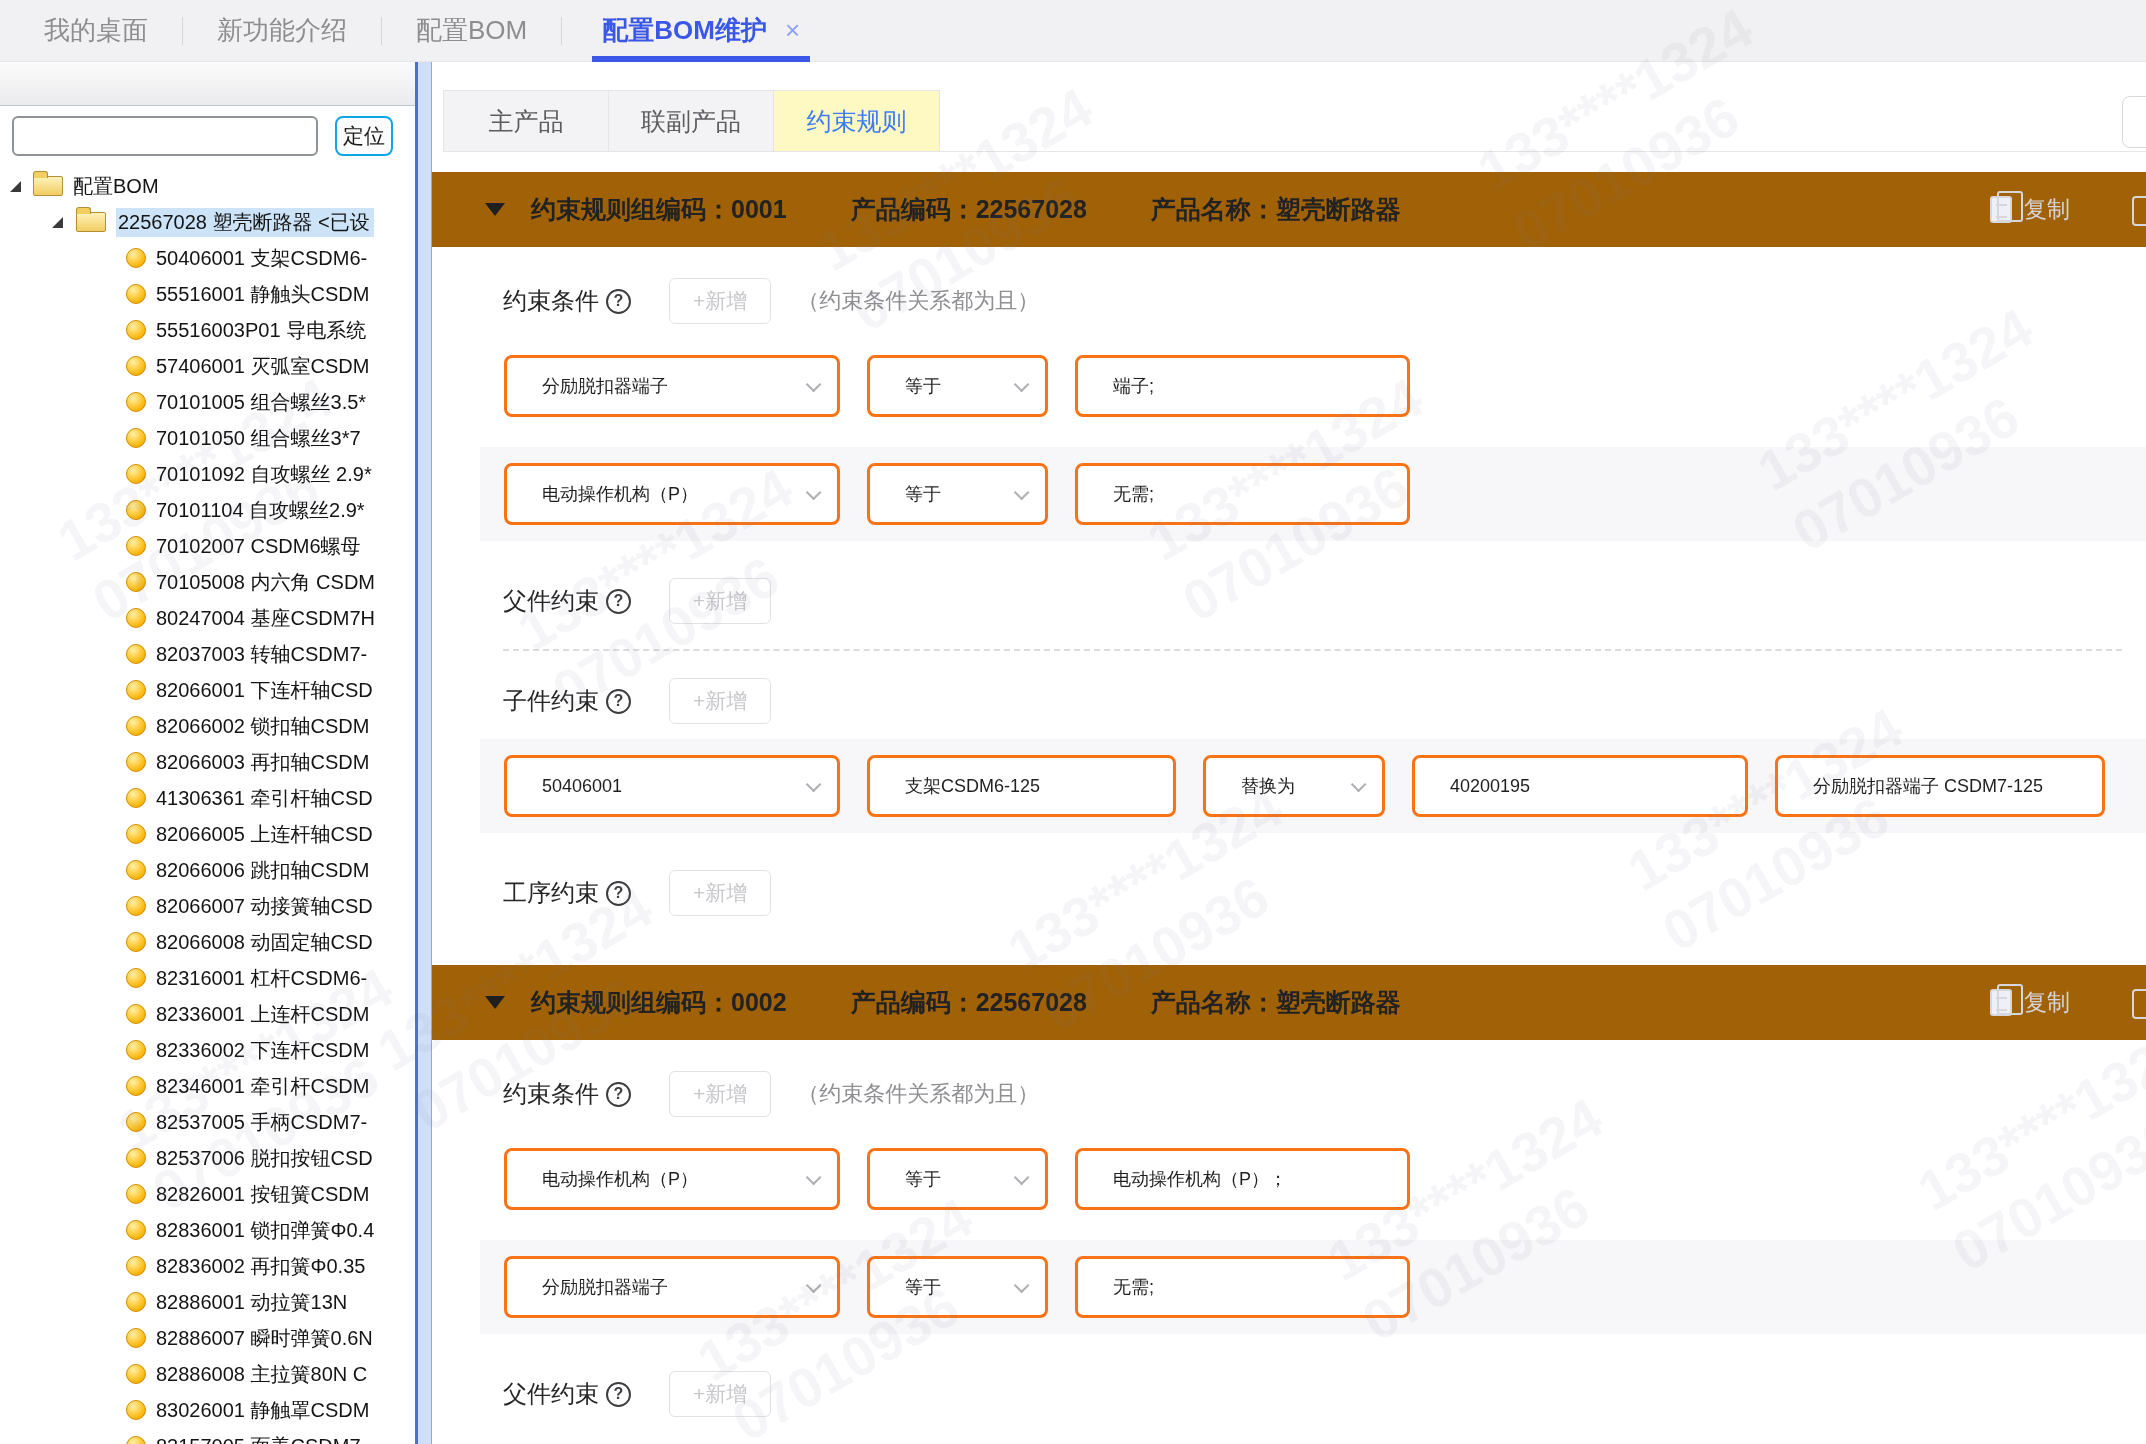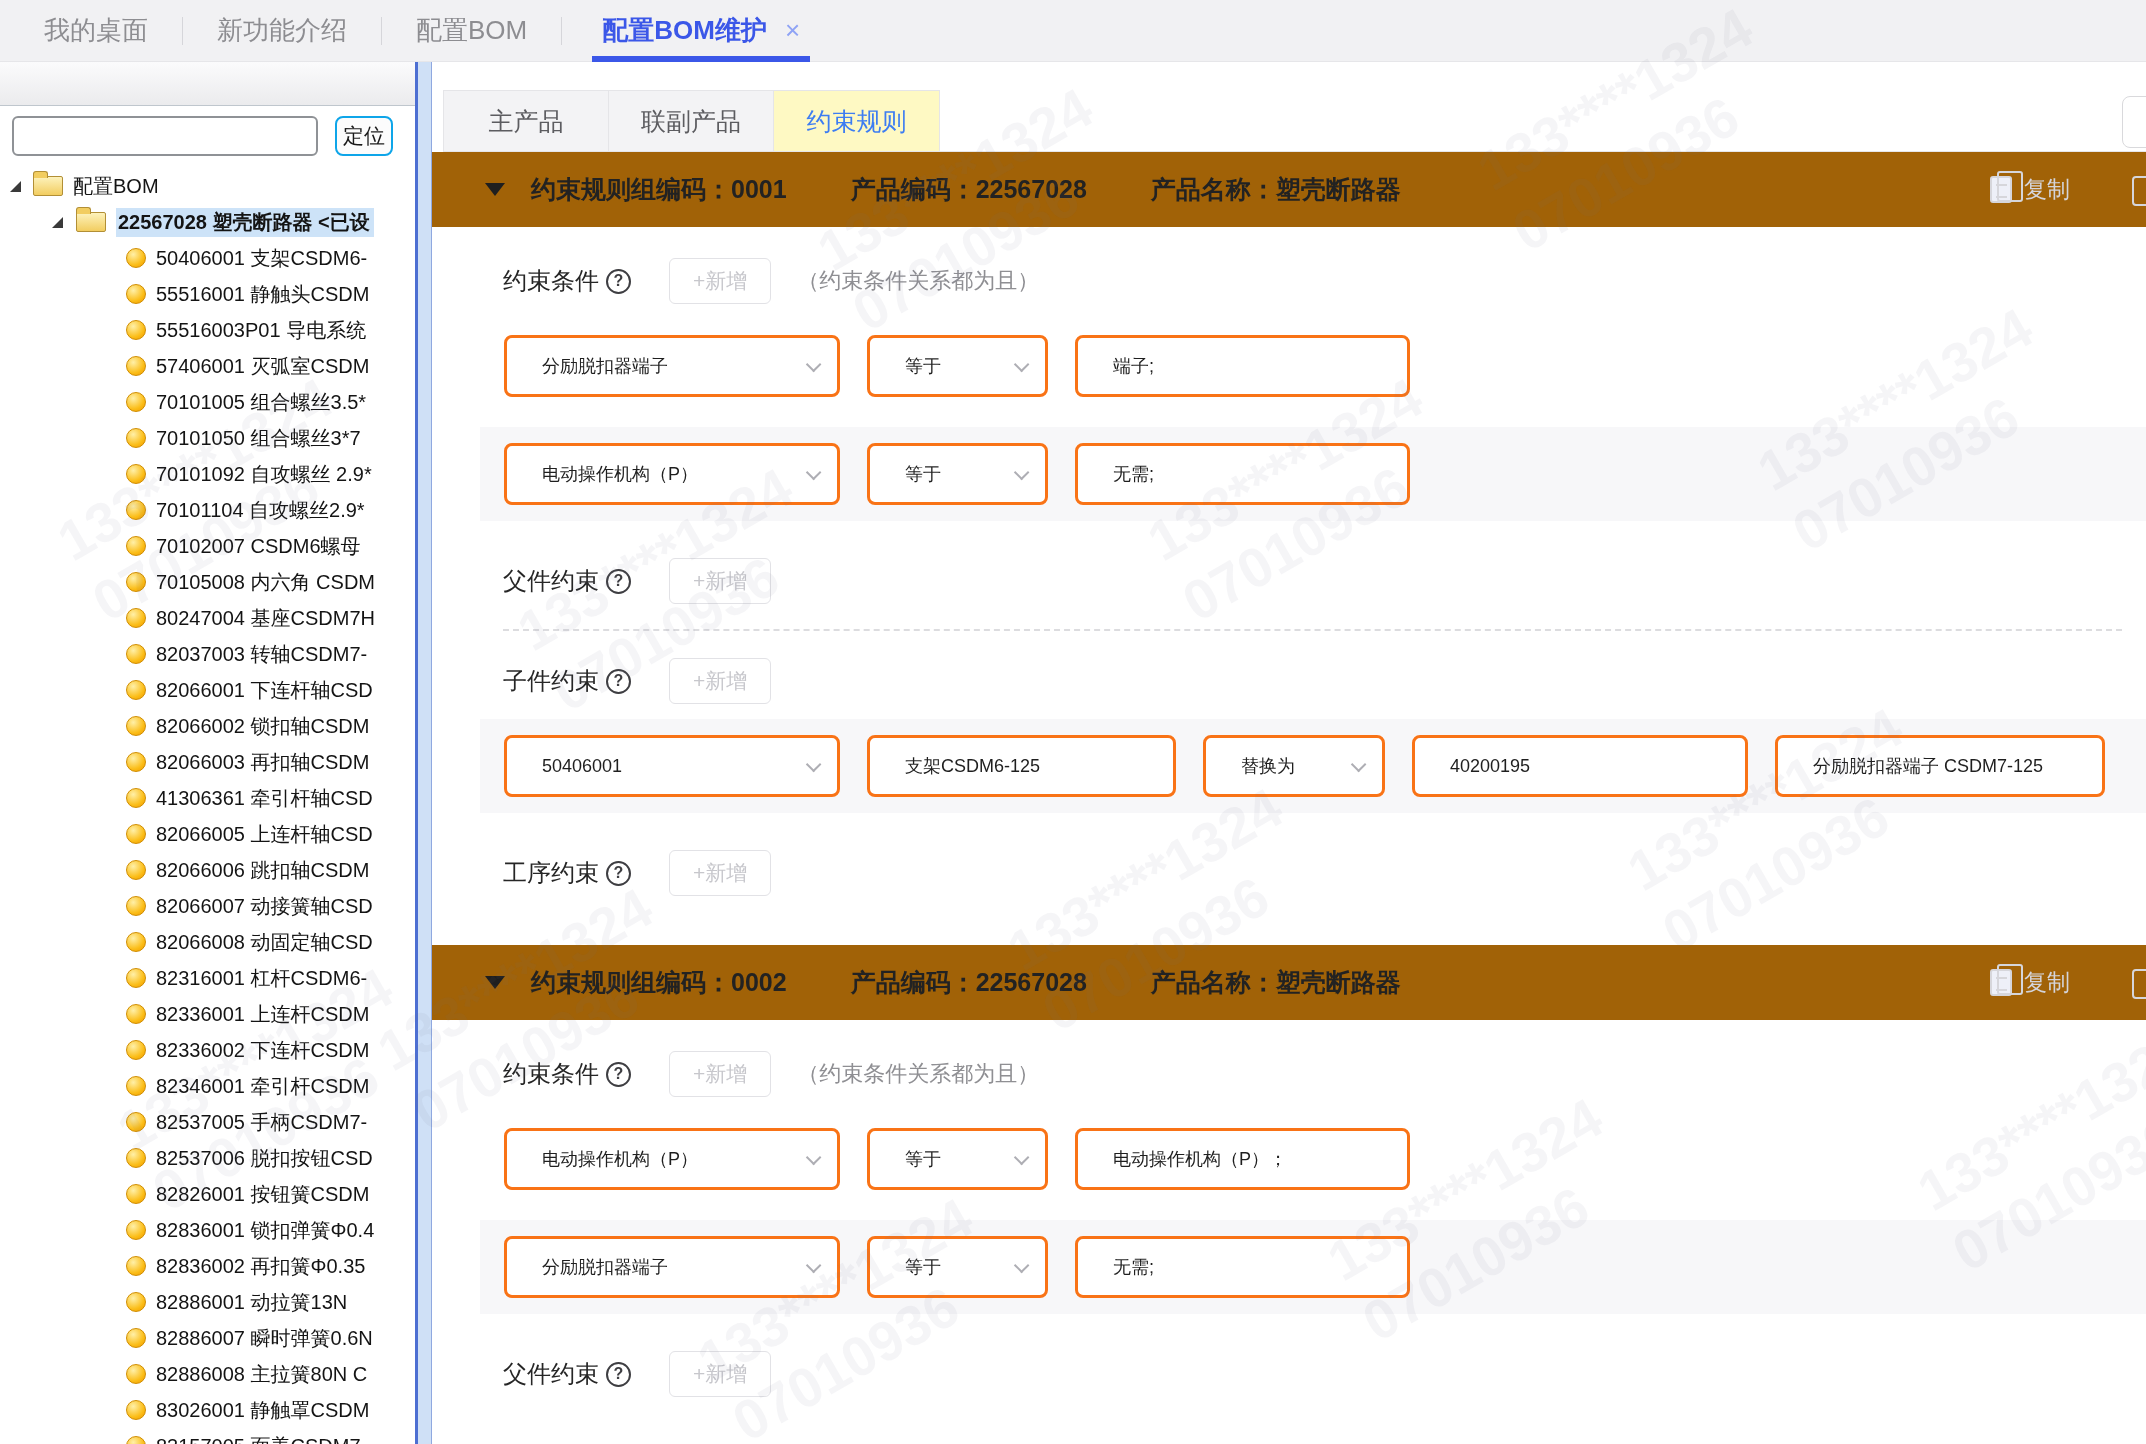--- a/index.html
+++ b/index.html
@@ -33,30 +33,30 @@
   .folder { position:relative; width:30px; height:20px; background:linear-gradient(#fdf2bb,#f2cd60);
     border:1px solid #b28f35; border-radius:2px; flex:0 0 auto; }
   .folder::before { content:""; position:absolute; top:-6px; left:-1px; width:13px; height:6px;
     background:#f2cd60; border:1px solid #b28f35; border-bottom:none; border-radius:3px 3px 0 0; }
   .ball { width:20px; height:20px; border-radius:50%; flex:0 0 auto;
     background:radial-gradient(circle at 35% 30%, #fff0a8, #fbbd17 62%, #ef9600);
     border:1px solid #d08d00; }
   .lbl { margin-left:10px; overflow:hidden; }
   .sel-hl { background:#cde3f8; padding:1px 4px 1px 2px; }
   .ind0 { padding-left:10px; } .ind0 .folder { margin-left:12px; }
-  .ind1 { padding-left:52px;font-weight:bold; } .ind1 .folder { margin-left:13px; }
+  .ind1 { padding-left:52px; } .ind1 .folder { margin-left:13px; }
   .ind2 { padding-left:126px; }
 
   
   .splitter { position:absolute; left:415px; top:62px; width:17px; bottom:0; background:#cfe0f6;
     border-left:3px solid #4d6fd2; border-right:1px solid #8fa8e0; cursor:col-resize; }
 
   
   .main { position:absolute; left:432px; top:62px; right:0; bottom:0; background:#fff; overflow:hidden; }
-  .tabs-row { position:relative; height:90px; }
+  .tabs-row { position:relative; height:110px; }
   .tab-strip { position:absolute; left:11px; top:28px; display:flex; border:1px solid #e5e5e8; background:#f3f3f5; }
   .mtab { width:165px; height:60px; display:flex; align-items:center; justify-content:center;
     font-size:25px; color:#5c5c60; border-right:1px solid #e5e5e8; cursor:pointer; }
   .mtab:last-child { border-right:none; }
   .mtab.active { background:#fef9c3; color:var(--tabblue,#3d7df2); }
   .tabs-bottom-line { position:absolute; left:507px; right:0; top:89px; height:1px; background:#e6e6e9; }
   .corner-frag { position:absolute; right:-22px; top:34px; width:46px; height:52px;
     border:1px solid #d9d9dc; border-radius:8px; background:#fff; }
 
   .group-header { position:relative; height:75px; background:#a16207; display:flex; align-items:center;

